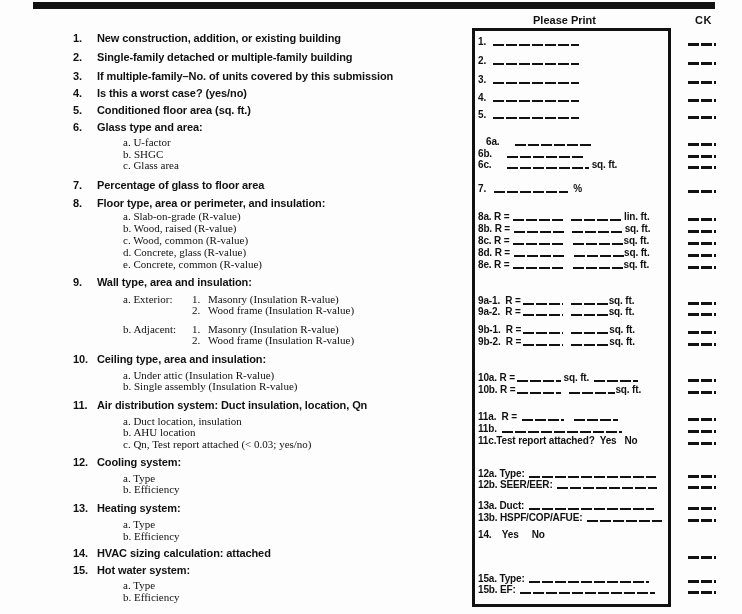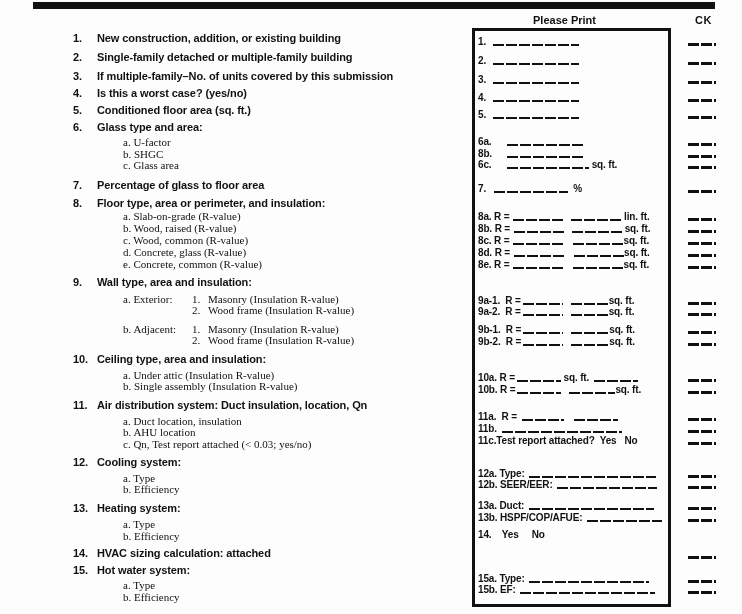--- a/index.html
+++ b/index.html
@@ -73,22 +73,22 @@
       <div class="lrow item" style="top: 564px;"><span class="lnum">15.</span><span class="">Hot water system:</span></div>
       <div class="lrow sub" style="top: 579px;"><span class="">a. Type</span></div>
       <div class="lrow sub" style="top: 591px;"><span class="">b. Efficiency</span></div>
     </div>
   <div id="entry-rows">
       <div class="rrow" style="top: 37px;"><span class="rt rtw" style="width: 13px;">1.</span><span class="rb" style="width: 86px; margin-left: 2px;"></span></div>
       <div class="rrow" style="top: 56px;"><span class="rt rtw" style="width: 13px;">2.</span><span class="rb" style="width: 86px; margin-left: 2px;"></span></div>
       <div class="rrow" style="top: 75px;"><span class="rt rtw" style="width: 13px;">3.</span><span class="rb" style="width: 86px; margin-left: 2px;"></span></div>
       <div class="rrow" style="top: 93px;"><span class="rt rtw" style="width: 13px;">4.</span><span class="rb" style="width: 86px; margin-left: 2px;"></span></div>
       <div class="rrow" style="top: 110px;"><span class="rt rtw" style="width: 13px;">5.</span><span class="rb" style="width: 86px; margin-left: 2px;"></span></div>
-      <div class="rrow" style="top: 137px;"><span class="rt rtw" style="width: 27px;">6a.</span><span class="rb" style="width: 78px; margin-left: 2px;"></span></div>
-      <div class="rrow" style="top: 149px;"><span class="rt rtw" style="width: 27px;">8b.</span><span class="rb" style="width: 78px; margin-left: 2px;"></span></div>
+      <div class="rrow" style="top: 137px; margin-left: 8px;"><span class="rt rtw" style="width: 27px;">6a.</span><span class="rb" style="width: 78px; margin-left: 2px;"></span></div>
+      <div class="rrow" style="top: 149px;"><span class="rt rtw" style="width: 27px;">6b.</span><span class="rb" style="width: 78px; margin-left: 2px;"></span></div>
       <div class="rrow" style="top: 160px;"><span class="rt rtw" style="width: 27px;">6c.</span><span class="rb" style="width: 82px; margin-left: 2px;"></span><span class="rt"> sq. ft.</span></div>
       <div class="rrow" style="top: 184px;"><span class="rt rtw" style="width: 14px;">7.</span><span class="rb" style="width: 74px; margin-left: 2px;"></span><span class="rt">  %</span></div>
       <div class="rrow" style="top: 212px;"><span class="rt">8a. R =</span><span class="rb" style="width: 50px; margin-left: 4px;"></span><span class="rb" style="width: 50px; margin-left: 8px;"></span><span class="rt"> lin. ft.</span></div>
       <div class="rrow" style="top: 224px;"><span class="rt">8b. R =</span><span class="rb" style="width: 50px; margin-left: 4px;"></span><span class="rb" style="width: 50px; margin-left: 8px;"></span><span class="rt"> sq. ft.</span></div>
       <div class="rrow" style="top: 236px;"><span class="rt">8c. R =</span><span class="rb" style="width: 52px; margin-left: 4px;"></span><span class="rb" style="width: 50px; margin-left: 8px;"></span><span class="rt">sq. ft.</span></div>
       <div class="rrow" style="top: 248px;"><span class="rt">8d. R =</span><span class="rb" style="width: 52px; margin-left: 4px;"></span><span class="rb" style="width: 50px; margin-left: 8px;"></span><span class="rt">sq. ft.</span></div>
       <div class="rrow" style="top: 260px;"><span class="rt">8e. R =</span><span class="rb" style="width: 52px; margin-left: 4px;"></span><span class="rb" style="width: 50px; margin-left: 8px;"></span><span class="rt">sq. ft.</span></div>
       <div class="rrow" style="top: 296px;"><span class="rt">9a-1.  R =</span><span class="rb" style="width: 40px; margin-left: 2px;"></span><span class="rb" style="width: 38px; margin-left: 8px;"></span><span class="rt">sq. ft.</span></div>
       <div class="rrow" style="top: 307px;"><span class="rt">9a-2.  R =</span><span class="rb" style="width: 40px; margin-left: 2px;"></span><span class="rb" style="width: 38px; margin-left: 8px;"></span><span class="rt">sq. ft.</span></div>
       <div class="rrow" style="top: 325px;"><span class="rt">9b-1.  R =</span><span class="rb" style="width: 40px; margin-left: 2px;"></span><span class="rb" style="width: 38px; margin-left: 8px;"></span><span class="rt">sq. ft.</span></div>

